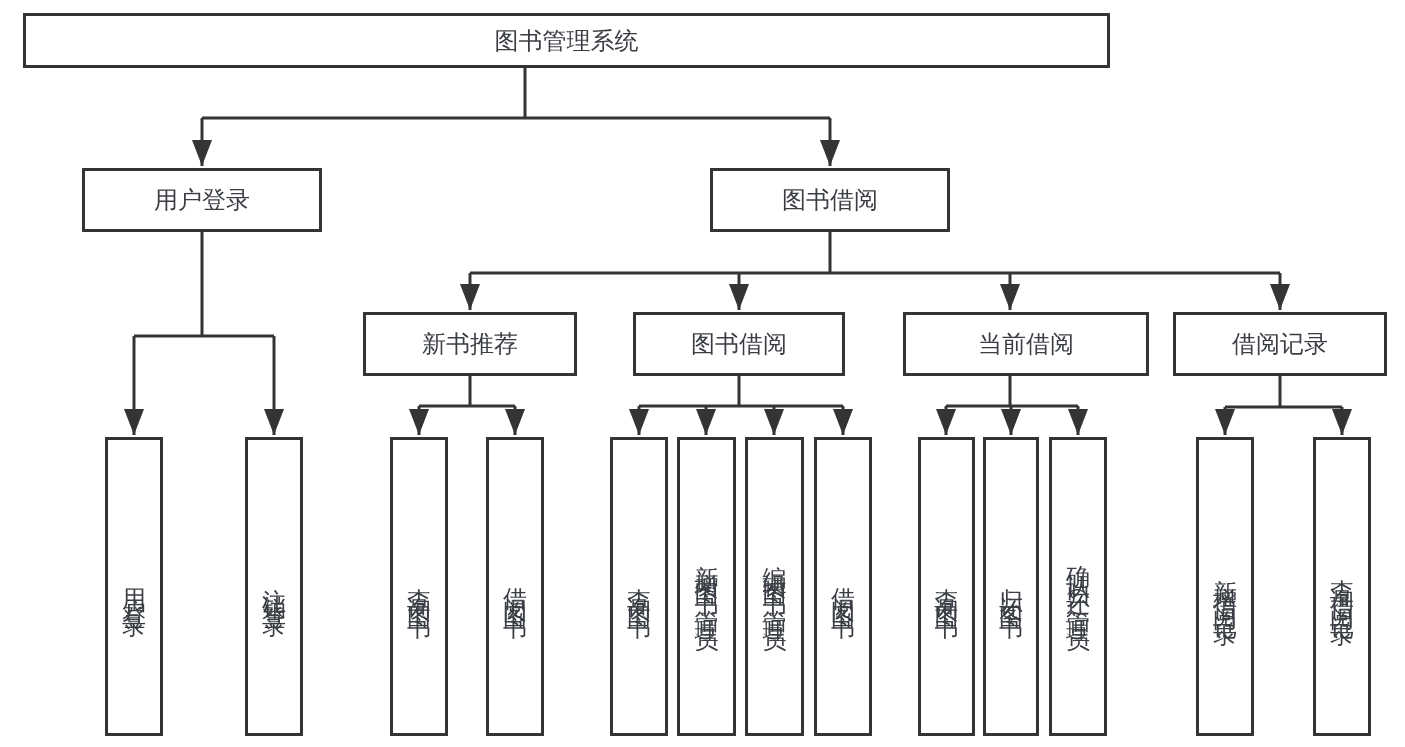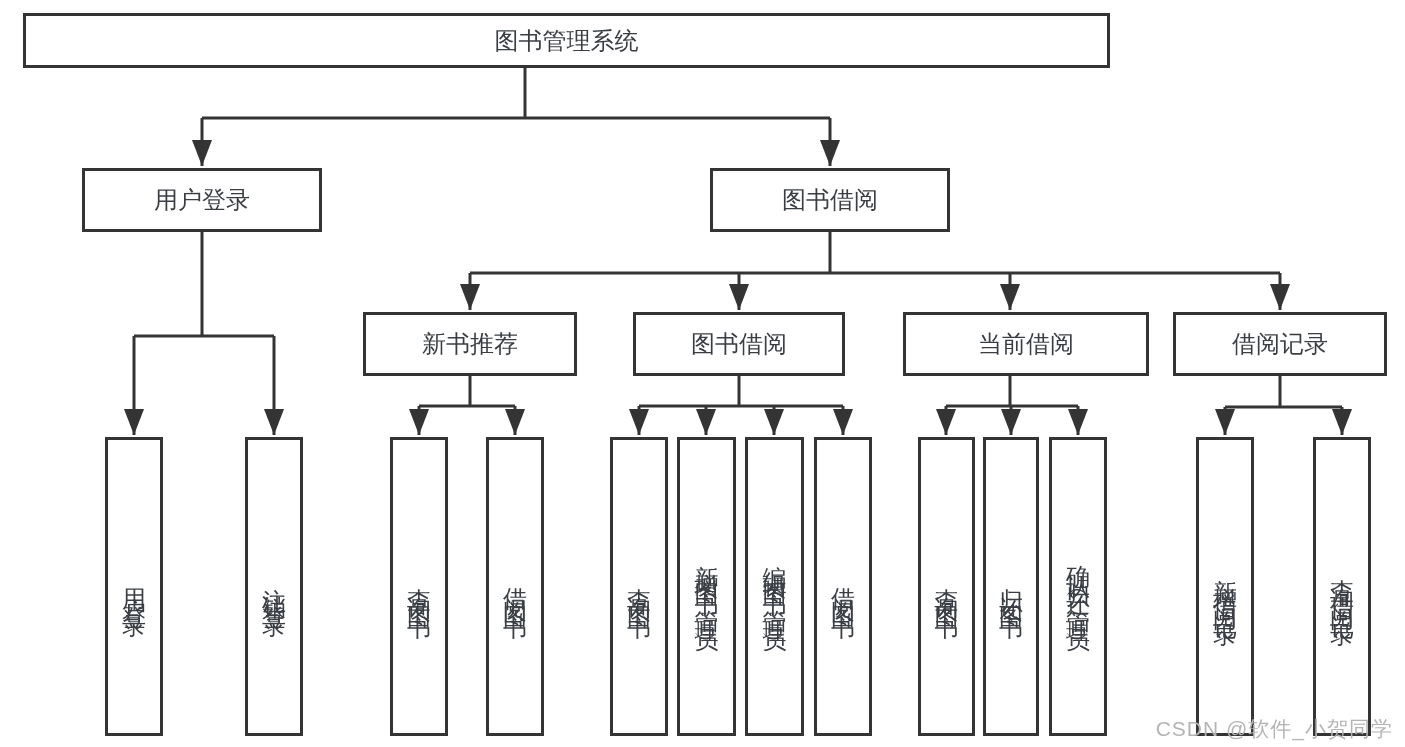--- a/index.html
+++ b/index.html
@@ -136,14 +136,13 @@
     <span>确认归还（管理员）</span>
   </div>
 
   <div class="node leaf" style="left:1196px;top:437px;width:58px;height:299px">
     <span>新增借阅记录</span>
   </div>
   <div class="node leaf" style="left:1313px;top:437px;width:58px;height:299px">
     <span>查询借阅记录</span>
   </div>
 
-  <div class="watermark">CSDN @软件_小贺同学</div>
 </div>
 
 </body></html>

